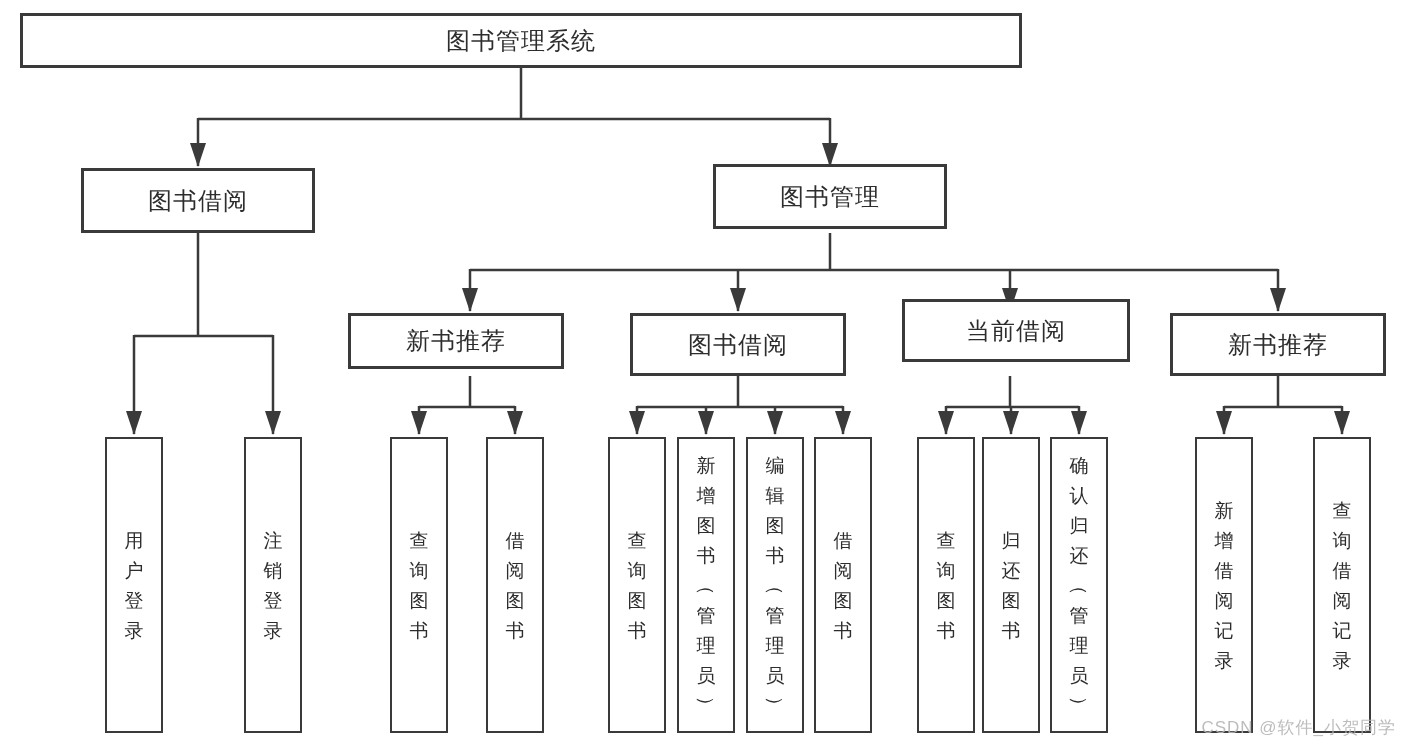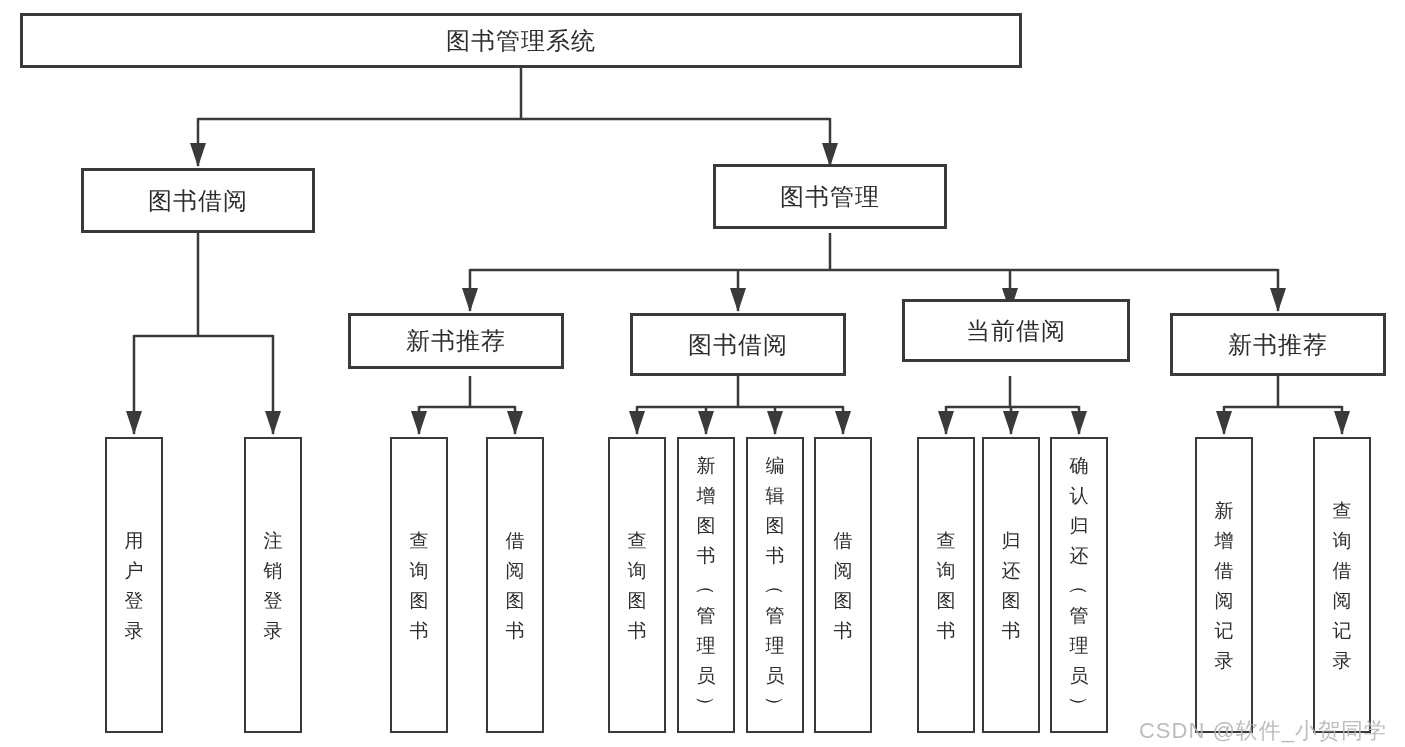--- a/index.html
+++ b/index.html
@@ -13,21 +13,21 @@
   .canvas{position:relative;width:1405px;height:747px;background:#ffffff;overflow:hidden;}
   .connectors{position:absolute;left:0;top:0;width:1405px;height:747px;}
   .box{position:absolute;background:#ffffff;border:3px solid var(--line);
        display:flex;align-items:center;justify-content:center;}
   .box.leaf{border-width:2.5px;}
   .hlbl{font-size:24px;letter-spacing:1px;color:var(--text);white-space:nowrap;}
   .vlbl{display:flex;flex-direction:column;align-items:center;justify-content:center;
         gap:11px;font-size:19px;color:var(--text);line-height:1;}
   .vlbl span{display:block;height:19px;line-height:19px;}
   .vlbl span.rot{transform:rotate(90deg);}
-  .watermark{position:absolute;right:18px;top:716px;font-size:22px;
+  .watermark{position:absolute;right:9px;top:716px;font-size:17px;
              color:var(--watermark);opacity:.9;letter-spacing:1px;z-index:5;
              pointer-events:none;white-space:nowrap;}
 </style>
 </head>
 <body>
 
 <div class="canvas">
 
   <svg class="connectors" width="1405" height="747" viewBox="0 0 1405 747" aria-hidden="true">
     <defs>

